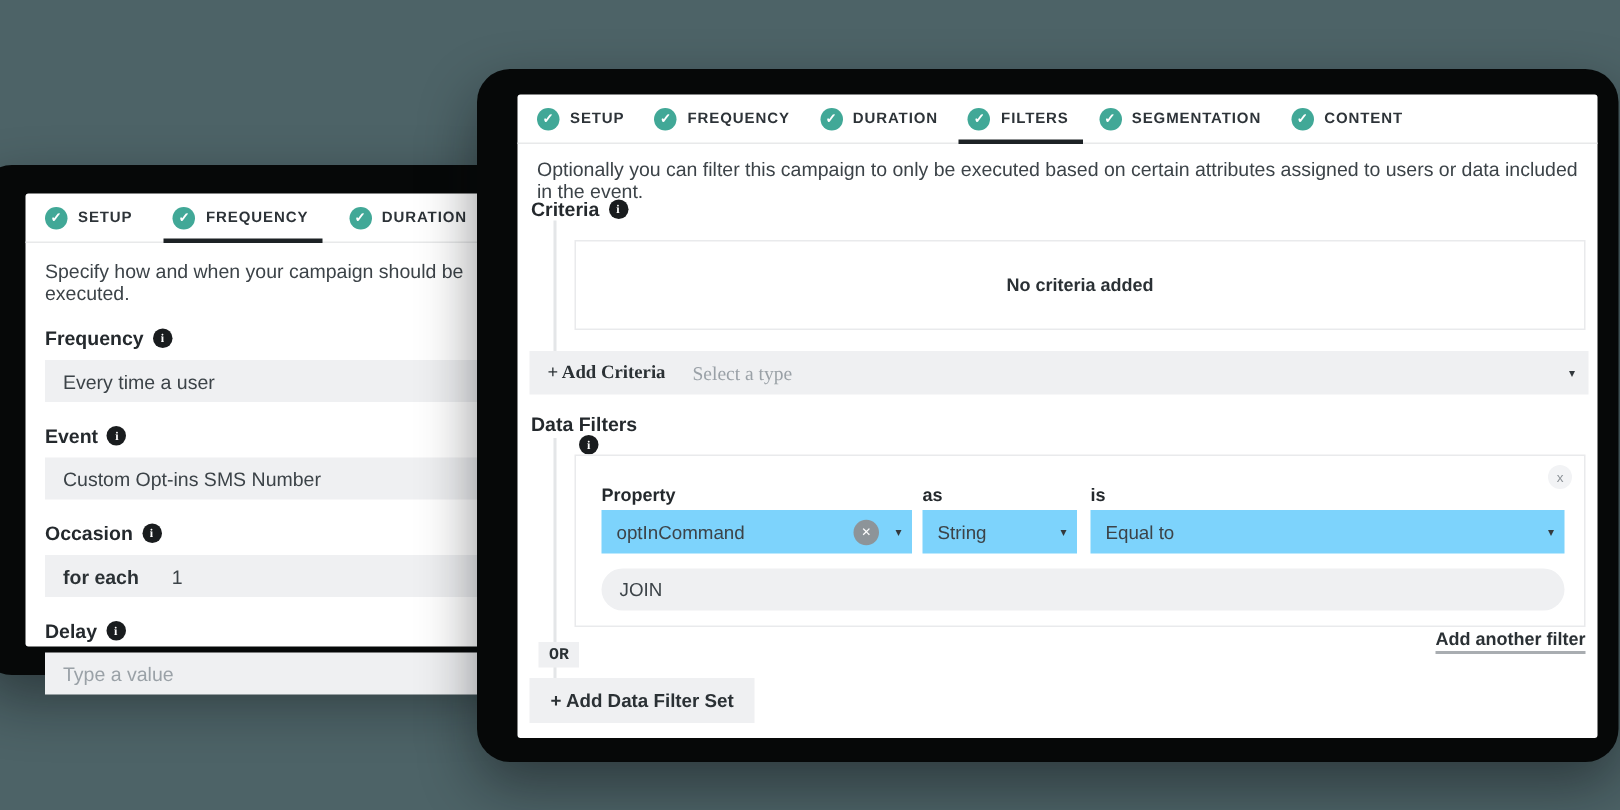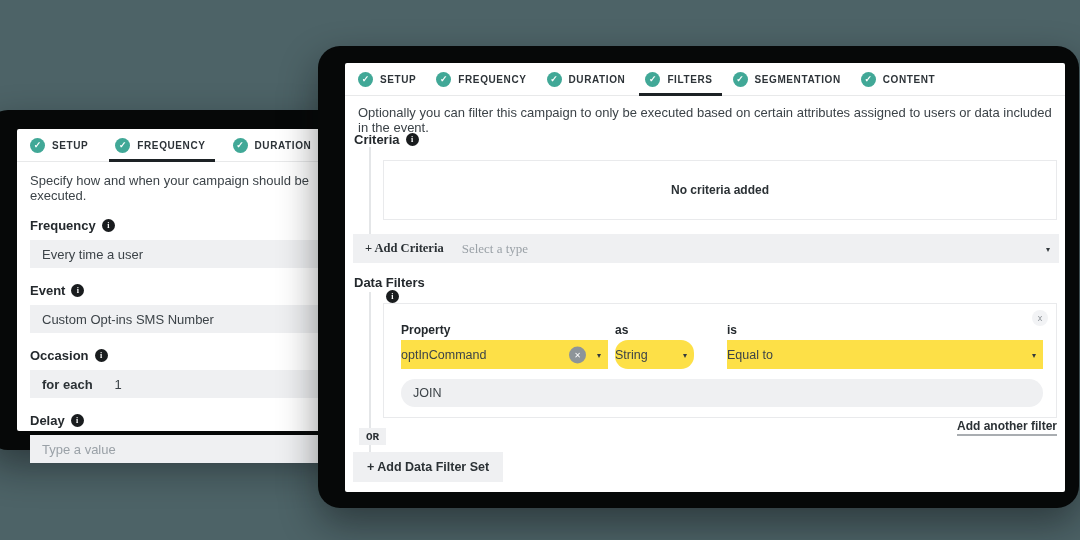--- a/index.html
+++ b/index.html
@@ -55,24 +55,24 @@
   .add-bar-label { font-size:12.5px; font-weight:700; color:#2b3135; margin-left:12px; }
   .add-bar-select { font-size:13px; color:#9aa1a7; margin-left:18px; }
   .caret { font-size:8px; color:#33393d; }
   .bar-caret { position:absolute; right:9px; top:50%; transform:translateY(-50%); }
 
   .filter-box { position:absolute; left:38px; top:240px; width:674px; height:115px; border:1px solid #e9eaec; background:#fff; }
   .fb-close { position:absolute; top:6px; right:8px; width:16px; height:16px; border-radius:50%; background:#f2f3f5;
               color:#8b9196; font-size:9px; display:flex; align-items:center; justify-content:center; cursor:pointer; }
   .fb-header { position:absolute; top:19px; font-size:12px; font-weight:700; color:#24292d; }
   .fb-h-property { left:17px; } .fb-h-as { left:231px; } .fb-h-is { left:343px; }
-  .select { position:absolute; top:36px; height:29px; background:#fde047; display:flex; align-items:center;
-            font-size:12.5px; color:#3c4348; padding:0 0; cursor:pointer; }
+  .select { position:absolute; top:36px; height:29px; background:#7dd3fc; display:flex; align-items:center;
+            font-size:12.5px; color:#3c4348; padding:0 10px; cursor:pointer; }
   .sel-property { left:17px;  width:207px; }
-  .sel-as       { left:231px; width:79px;border-radius:13px; }
+  .sel-as       { left:231px; width:103px; }
   .sel-is       { left:343px; width:316px; }
   .sel-caret { position:absolute; right:7px; top:50%; transform:translateY(-50%); }
   .clear-btn { position:absolute; right:22px; top:50%; transform:translateY(-50%); width:17px; height:17px; border-radius:50%;
                background:#8d9499; color:#fff; font-size:8px; display:flex; align-items:center; justify-content:center; cursor:pointer; }
   .fb-value { position:absolute; left:17px; top:75px; width:642px; height:28px; background:#eff0f2;
               display:flex; align-items:center; padding:0 12px; font-size:12.5px; color:#3c4348;border-radius:14px; }
 
   .or-badge { position:absolute; left:14px; top:365px; padding:0 7px; height:17px; background:#eff0f2;
               font-size:11px; font-weight:700; color:#2b3135; display:flex; align-items:center;font-family:Liberation Mono, monospace; }
   .add-another { position:absolute; right:8px; top:356px; font-size:12px; font-weight:700; color:#2b3135;

